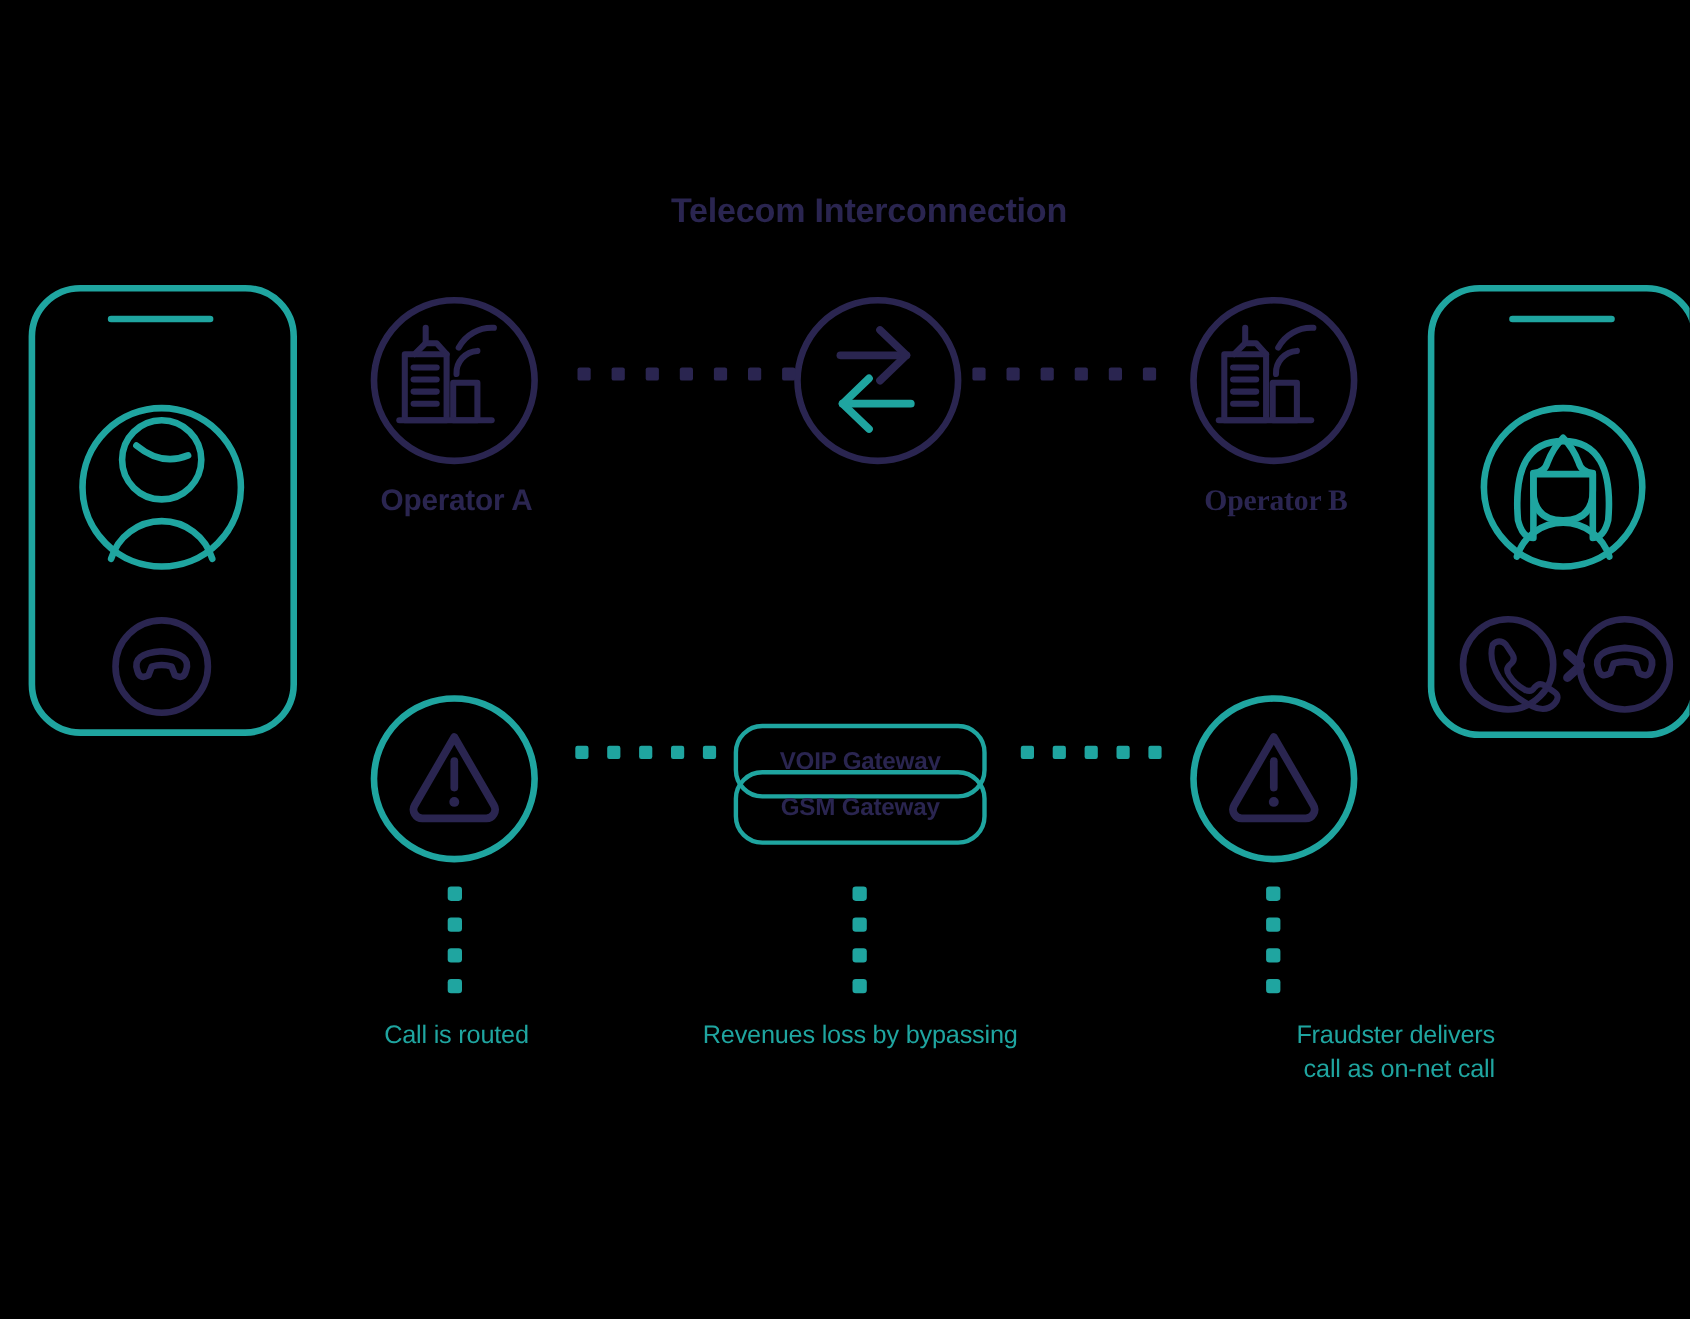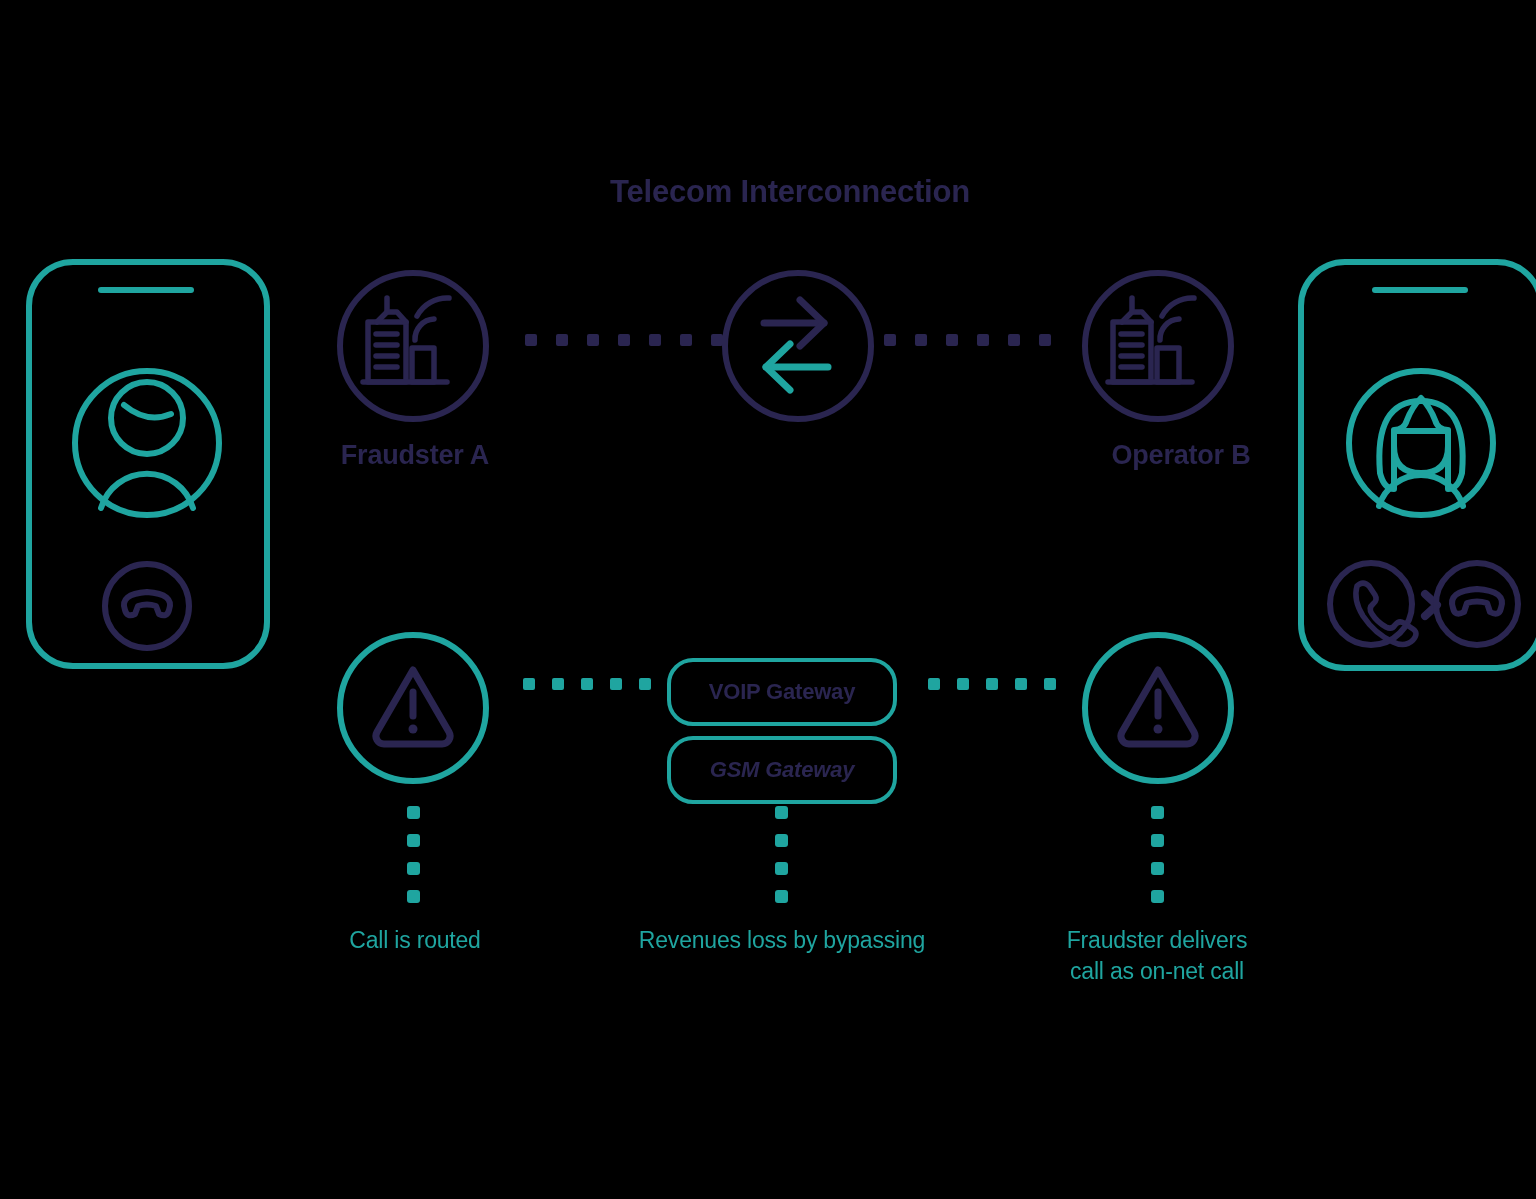--- a/index.html
+++ b/index.html
@@ -40,56 +40,56 @@
     position: absolute;
     top: 440px;
     width: 300px;
     text-align: center;
     color: #2a2550;
     font-size: 27px;
     font-weight: bold;
     letter-spacing: -0.2px;
   }
   #op-a-label { left: 250px; }
-  #op-b-label { left: 1016px; }
+  #op-b-label { left: 995px; font-family: Liberation Serif, serif; }
 
   .caption {
     position: absolute;
     top: 925px;
     text-align: center;
     color: #1fa5a0;
     font-size: 23px;
     font-weight: normal;
     line-height: 1.33;
     letter-spacing: -0.2px;
   }
   #cap-1 { left: 250px; width: 300px; }
   #cap-2 { left: 567px; width: 400px; }
-  #cap-3 { left: 992px; width: 300px; }
+  #cap-3 { left: 1044px; width: 300px; text-align: right; }
 
   
   .pill {
     position: absolute;
     left: 652px;
     width: 230px;
     height: 68px;
     border: 4px solid #1fa5a0;
     border-radius: 26px;
     box-sizing: border-box;
     display: flex;
     align-items: center;
     justify-content: center;
     color: #2a2550;
     font-size: 22px;
     font-weight: bold;
     letter-spacing: -0.2px;
     background: transparent;
   }
   #pill-voip { top: 658px; }
-  #pill-gsm  { top: 736px; font-style: italic; }
+  #pill-gsm  { top: 700px; }
 
   
   .dot {
     position: absolute;
     width: 12px;
     height: 12px;
     border-radius: 2px;
   }
   .dot-navy { background: #2a2550; }
   .dot-teal { background: #1fa5a0; }
@@ -134,21 +134,21 @@
       <line x1="41" y1="66" x2="62" y2="66"></line>
       <line x1="41" y1="77" x2="62" y2="77"></line>
       <line x1="41" y1="88" x2="62" y2="88"></line>
       <line x1="41" y1="99" x2="62" y2="99"></line>
       <rect x="77" y="80" width="22" height="34"></rect>
       <line x1="28" y1="114" x2="112" y2="114"></line>
       <path d="M80 72 a20 20 0 0 1 19 -21"></path>
       <path d="M82 48 a34 34 0 0 1 32 -18"></path>
     </g>
   </svg>
-  <div class="op-label" id="op-a-label">Fraudster A</div>
+  <div class="op-label" id="op-a-label">Operator A</div>
 
   <svg class="abs" style="left:705px; top:268px;" width="156" height="156" viewBox="0 0 156 156">
     <circle cx="78" cy="78" r="73" fill="none" stroke="#2a2550" stroke-width="6"></circle>
     <g stroke="#2a2550" stroke-width="7" fill="none" stroke-linecap="round" stroke-linejoin="round">
       <line x1="44" y1="55" x2="104" y2="55"></line>
       <polyline points="80,32 104,55 80,78"></polyline>
     </g>
     <g stroke="#1fa5a0" stroke-width="7" fill="none" stroke-linecap="round" stroke-linejoin="round">
       <line x1="46" y1="99" x2="108" y2="99"></line>
       <polyline points="70,76 46,99 70,122"></polyline>

